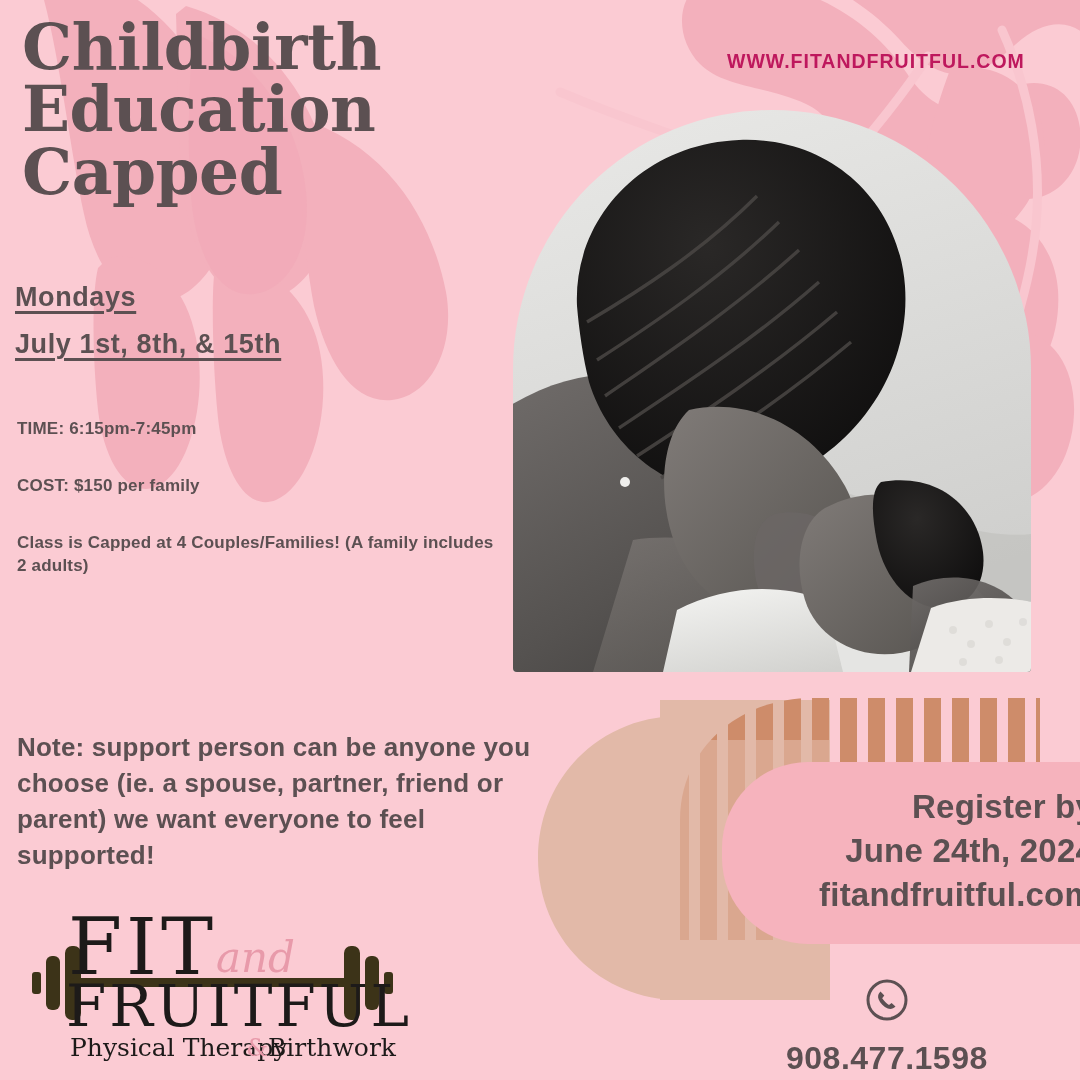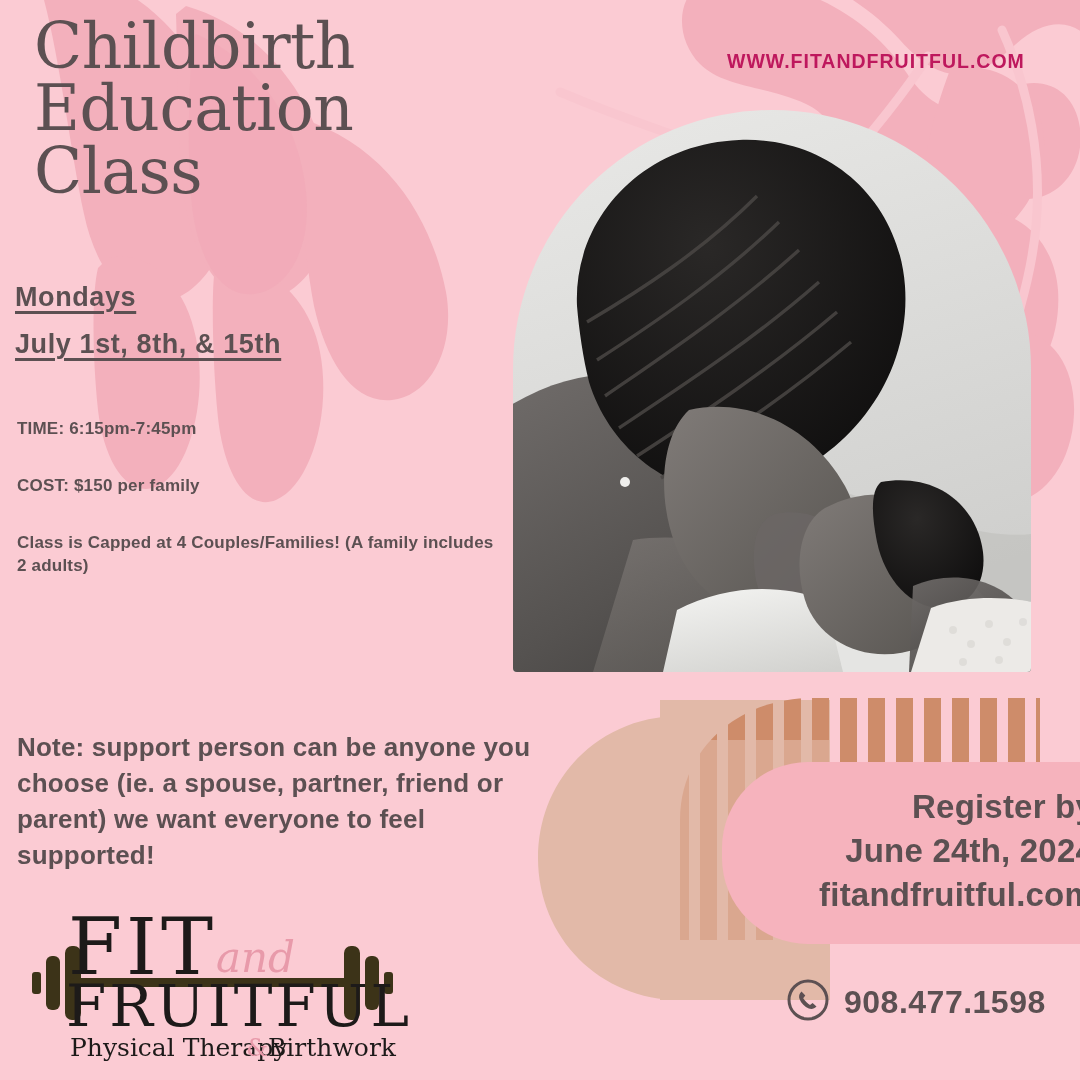--- a/index.html
+++ b/index.html
@@ -20,25 +20,24 @@
   #site-url{
     position:absolute;left:727px;top:50px;
     font-size:19.5px;font-weight:bold;letter-spacing:1.0px;
     color:#be185d;white-space:nowrap;
   }
 
   
   #headline{
     position:absolute;left:22px;top:16px;width:470px;
     font-family:"DejaVu Serif", serif;
-    font-weight:normal;
+    font-weight:bold;
     font-size:63px;line-height:0.99;
     color:#5c5052;
     letter-spacing:-0.5px;
-    margin-left:12px;
   }
 
   #schedule{
     position:absolute;left:15px;top:282px;width:480px;
     color:#5c5052;font-weight:bold;
   }
   #schedule .day{
     font-size:27px;letter-spacing:0.6px;
     text-decoration:underline;text-underline-offset:5px;
     text-decoration-thickness:2.5px;
@@ -86,21 +85,21 @@
     color:#5c5052;font-weight:bold;font-size:33px;
     letter-spacing:0.2px;white-space:nowrap;
   }
   #register .l1{top:26px;}
   #register .l2{top:70px;}
   #register .l3{top:114px;}
 
   
   #phone{
     position:absolute;left:786px;top:978px;
-    display:flex;align-items:center;gap:14px;
+    display:flex;align-items:center;gap:14px;flex-direction:column;
   }
   #phone .pnum{
     color:#5c5052;font-weight:bold;font-size:32px;letter-spacing:0.5px;
     white-space:nowrap;
   }
 
   
   #logo{position:absolute;left:18px;top:898px;width:390px;height:172px;}
   #logo svg{display:block;width:100%;height:100%;}
 </style>
@@ -186,21 +185,21 @@
         <path d="M680,740 L830,740 L830,1000 L680,1000 Z"></path>
       </g>
     </svg>
   </div>
 
   <div id="site-url">WWW.FITANDFRUITFUL.COM</div>
 
   <div id="headline">
     <div>Childbirth</div>
     <div>Education</div>
-    <div>Class</div>
+    <div>Capped</div>
   </div>
 
   <div id="schedule">
     <span class="day">Mondays</span>
     <span class="dates">July 1st, 8th, &amp; 15th</span>
   </div>
 
   <div id="details">
     <div class="blk">TIME: 6:15pm-7:45pm</div>
     <div class="blk">COST: $150 per family</div>

